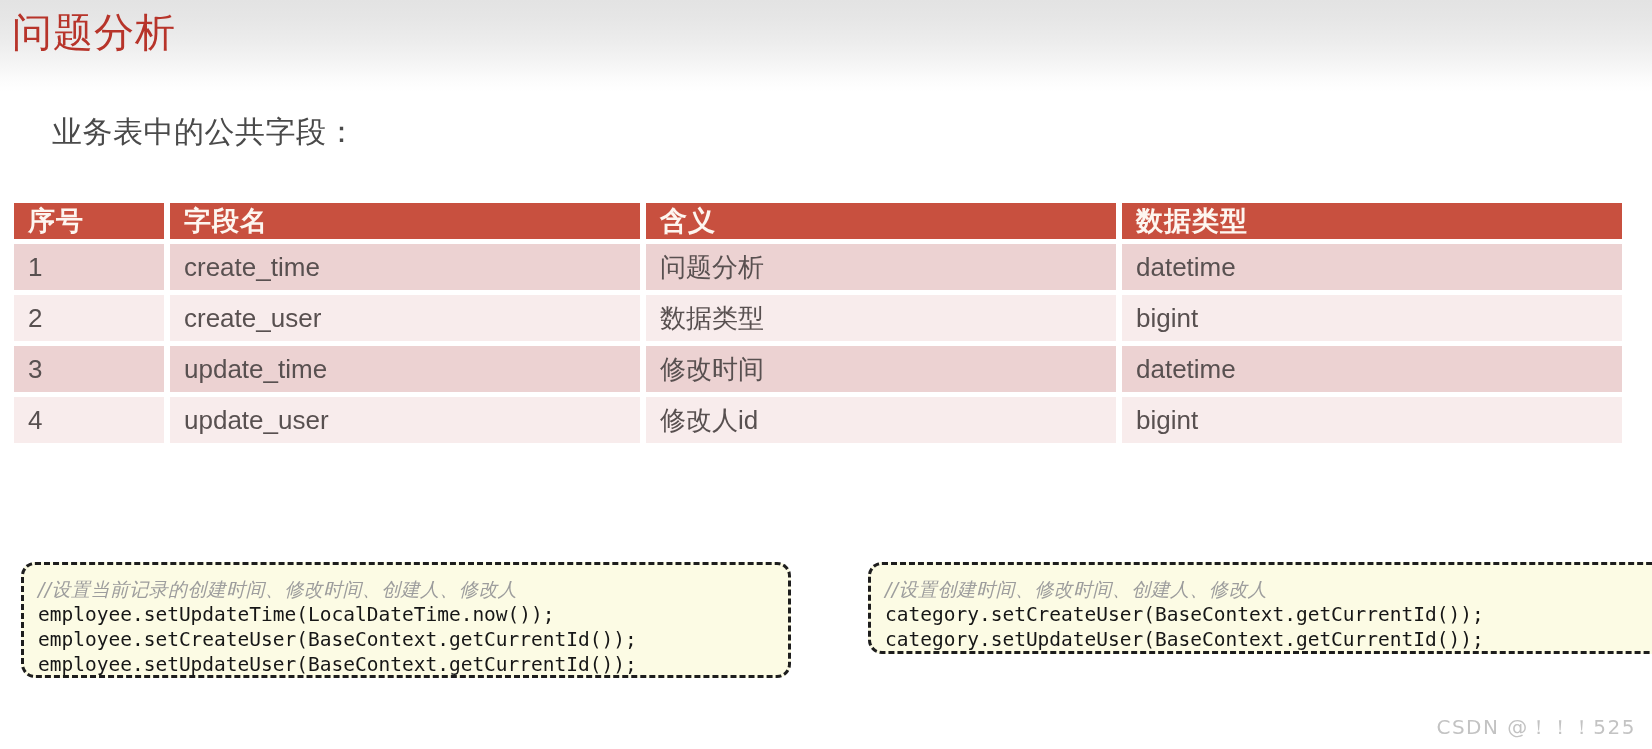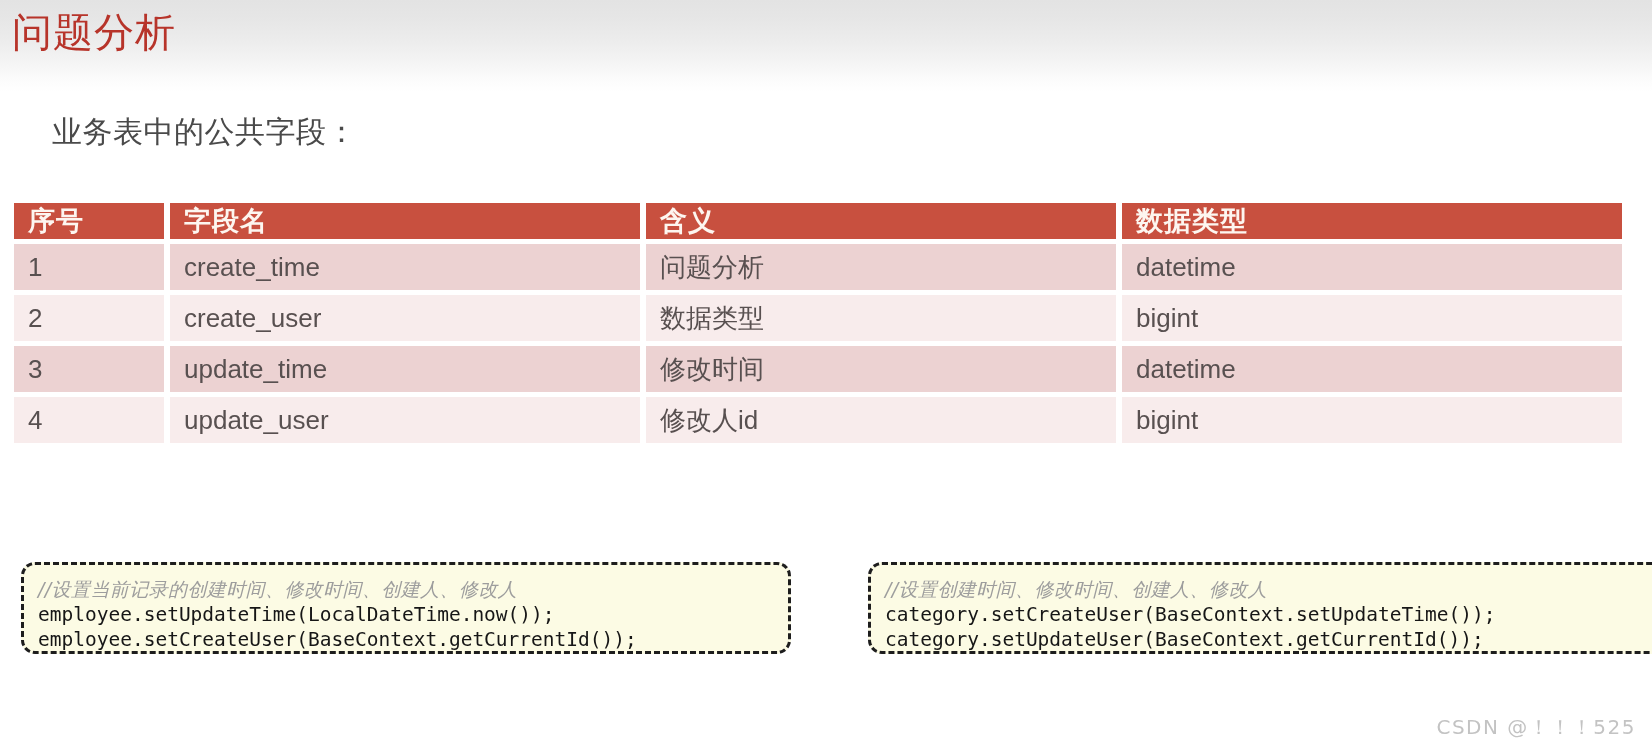--- a/index.html
+++ b/index.html
@@ -102,21 +102,21 @@
     border-radius: 14px;
     box-sizing: border-box;
     padding: 12px 14px 10px 14px;
     font-family: "DejaVu Sans Mono", "Liberation Mono", monospace;
     font-size: 19.5px;
     line-height: 25px;
     color: #161616;
     white-space: nowrap;
     overflow: hidden;
   }
-  .code-box.left  { left: 21px;  top: 562px; width: 770px; height: 92px; }
+  .code-box.left  { left: 21px;  top: 562px; width: 770px; height: 116px; }
   .code-box.right { left: 828px; top: 562px; width: 800px; height: 92px; margin-left: 40px; }
   .code-line { display: block; }
   .code-comment {
     color: #9d9d9d;
     font-style: italic;
     font-family: "DejaVu Sans", "Liberation Sans", sans-serif;
     font-size: 19px;
     letter-spacing: 0.4px;
   }
 
@@ -187,19 +187,19 @@
 
   <div class="code-box left">
     <span class="code-line code-comment">//设置当前记录的创建时间、修改时间、创建人、修改人</span>
     <span class="code-line">employee.setUpdateTime(LocalDateTime.now());</span>
     <span class="code-line">employee.setCreateUser(BaseContext.getCurrentId());</span>
     <span class="code-line">employee.setUpdateUser(BaseContext.getCurrentId());</span>
   </div>
 
   <div class="code-box right">
     <span class="code-line code-comment">//设置创建时间、修改时间、创建人、修改人</span>
-    <span class="code-line">category.setCreateUser(BaseContext.setUpdateTime());</span>
+    <span class="code-line">category.setCreateUser(BaseContext.getCurrentId());</span>
     <span class="code-line">category.setUpdateUser(BaseContext.getCurrentId());</span>
   </div>
 
   <div class="watermark">CSDN @！！！525</div>
 
 </div>
 
 </body></html>

